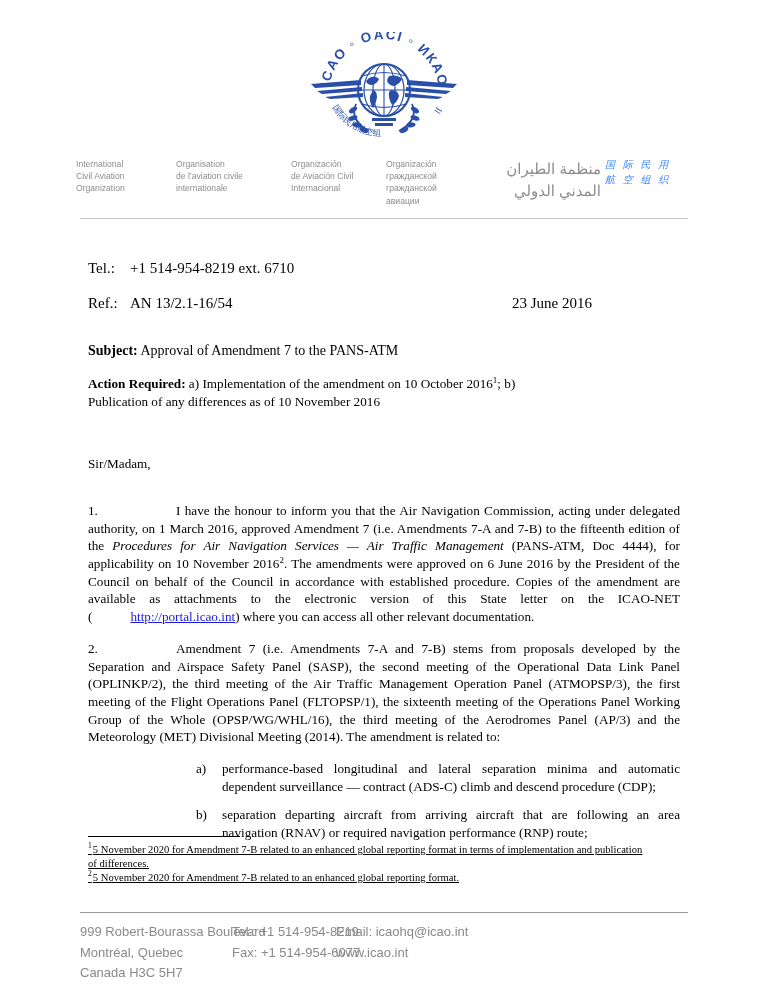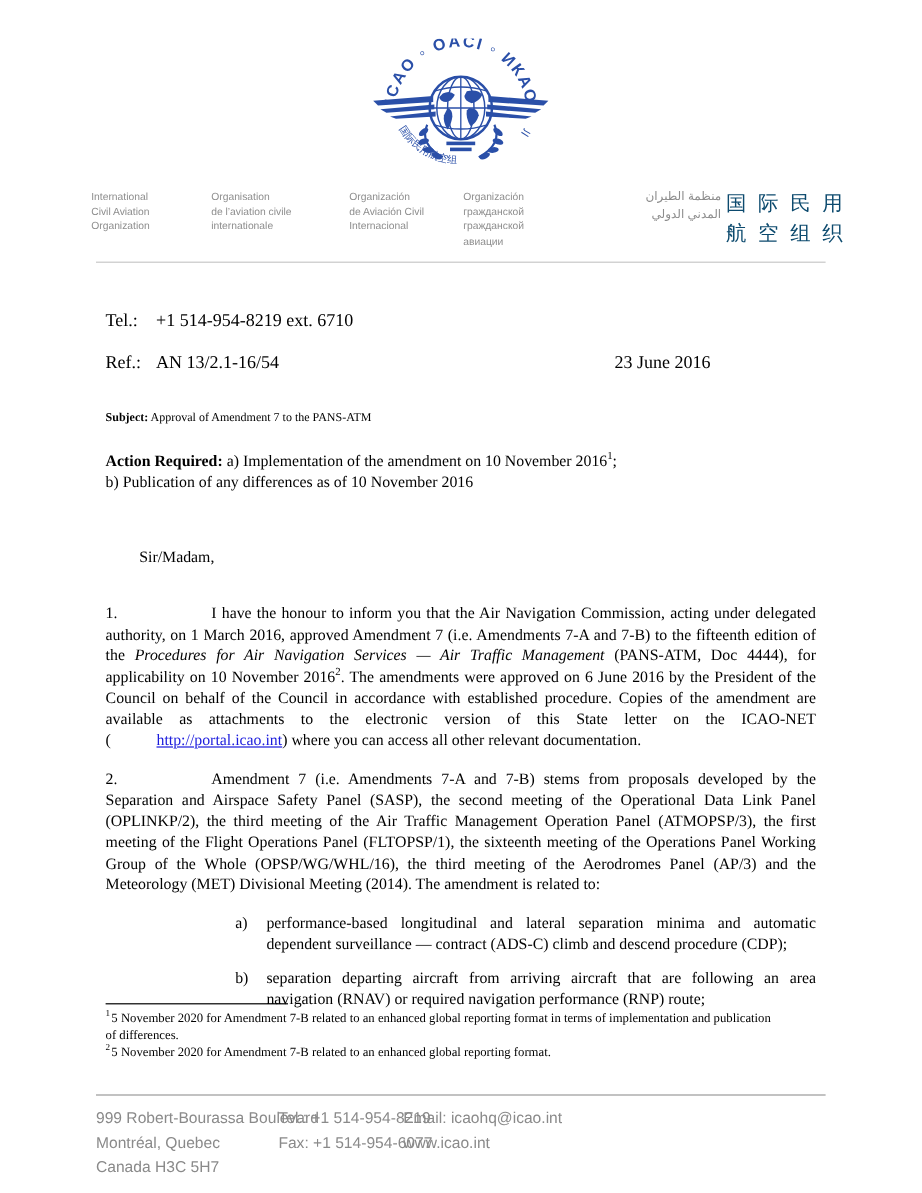--- a/index.html
+++ b/index.html
@@ -43,30 +43,31 @@
   }
   .lang-col { flex: 0 0 auto; }
   .lang-col.en { width: 100px; }
   .lang-col.fr { width: 115px; }
   .lang-col.es { width: 95px; }
   .lang-col.ru { width: 110px; }
   .lang-col.ar {
     width: 105px;
     text-align: right;
     direction: rtl;
+    font-size: 15px;
+    line-height: 1.45;
+    padding-right: 4px;
+  }
+  .lang-col.zh {
+    width: 85px;
     font-size: 10px;
     line-height: 1.45;
-    padding-right: 4px;
-  }
-  .lang-col.zh {
-    width: 85px;
-    font-size: 17px;
-    line-height: 1.45;
     letter-spacing: 2.5px;
-    color: #0c4a6e;
+    color: #3b82f6;
+    font-style: italic;
   }
   .lang-line { display: block; white-space: nowrap; }
 
   .header-rule {
     position: absolute;
     top: 218px;
     left: 80px;
     width: 608px;
     height: 1px;
     background: #c8c8c8;
@@ -89,21 +90,21 @@
   .ref-label { width: 42px; flex: 0 0 42px; }
   .ref-value { flex: 1 1 auto; }
   .ref-date { flex: 0 0 auto; text-align: center; padding-right: 96px; }
 
   
   .subject-block {
     position: absolute;
     top: 342px;
     left: 88px;
     width: 560px;
-    font-size: 10px;
+    font-size: 14px;
     line-height: 1.32;
   }
   .action-block {
     position: absolute;
     top: 375px;
     left: 88px;
     width: 430px;
     font-size: 13.2px;
     line-height: 1.38;
   }
@@ -112,21 +113,20 @@
     font-size: 9px;
     vertical-align: super;
     line-height: 0;
   }
 
   .salutation {
     position: absolute;
     top: 456px;
     left: 88px;
     font-size: 13.2px;
-    margin-left: 28px;
   }
 
   
   .body-wrap {
     position: absolute;
     top: 502px;
     left: 88px;
     width: 592px;
     font-size: 13.2px;
     line-height: 1.34;
@@ -166,20 +166,21 @@
     flex: 1 1 auto;
     text-align: justify;
   }
 
   
   .footnote-area {
     position: absolute;
     top: 836px;
     left: 88px;
     width: 560px;
+    text-decoration: underline;
   }
   .fn-rule {
     width: 152px;
     height: 1px;
     background: #000;
     margin-bottom: 6px;
   }
   .fn-line {
     font-size: 10.6px;
     line-height: 1.32;
@@ -335,21 +336,21 @@
       <div class="ref-value">AN 13/2.1-16/54</div>
       <div class="ref-date">23 June 2016</div>
     </div>
   </div>
 
   <div class="subject-block">
     <b class="lbl">Subject:</b><span> Approval of Amendment 7 to the PANS-ATM</span>
   </div>
 
   <div class="action-block">
-    <b class="lbl">Action Required:</b><span> a) Implementation of the amendment on 10 November 2016</span><sup class="fn">1</sup><span>; b) Publication of any differences as of 10 November 2016</span>
+    <b class="lbl">Action Required:</b><span> a) Implementation of the amendment on 10 October 2016</span><sup class="fn">1</sup><span>; b) Publication of any differences as of 10 November 2016</span>
   </div>
 
   <div class="salutation">Sir/Madam,</div>
 
   <div class="body-wrap">
 
     <div class="para">
       <span class="num">1.</span><span>I have the honour to inform you that the Air Navigation Commission, acting under delegated authority, on 1 March 2016, approved Amendment 7 (i.e. Amendments 7-A and 7-B) to the fifteenth edition of the </span><i>Procedures for Air Navigation Services — Air Traffic Management</i><span> (PANS-ATM, Doc 4444), for applicability on 10 November 2016</span><sup class="fn">2</sup><span>. The amendments were approved on 6 June 2016 by the President of the Council on behalf of the Council in accordance with established procedure. Copies of the amendment are available as attachments to the electronic version of this State letter on the ICAO-NET (</span><a class="link" href="#">http://portal.icao.int</a><span>) where you can access all other relevant documentation.</span>
     </div>
 

